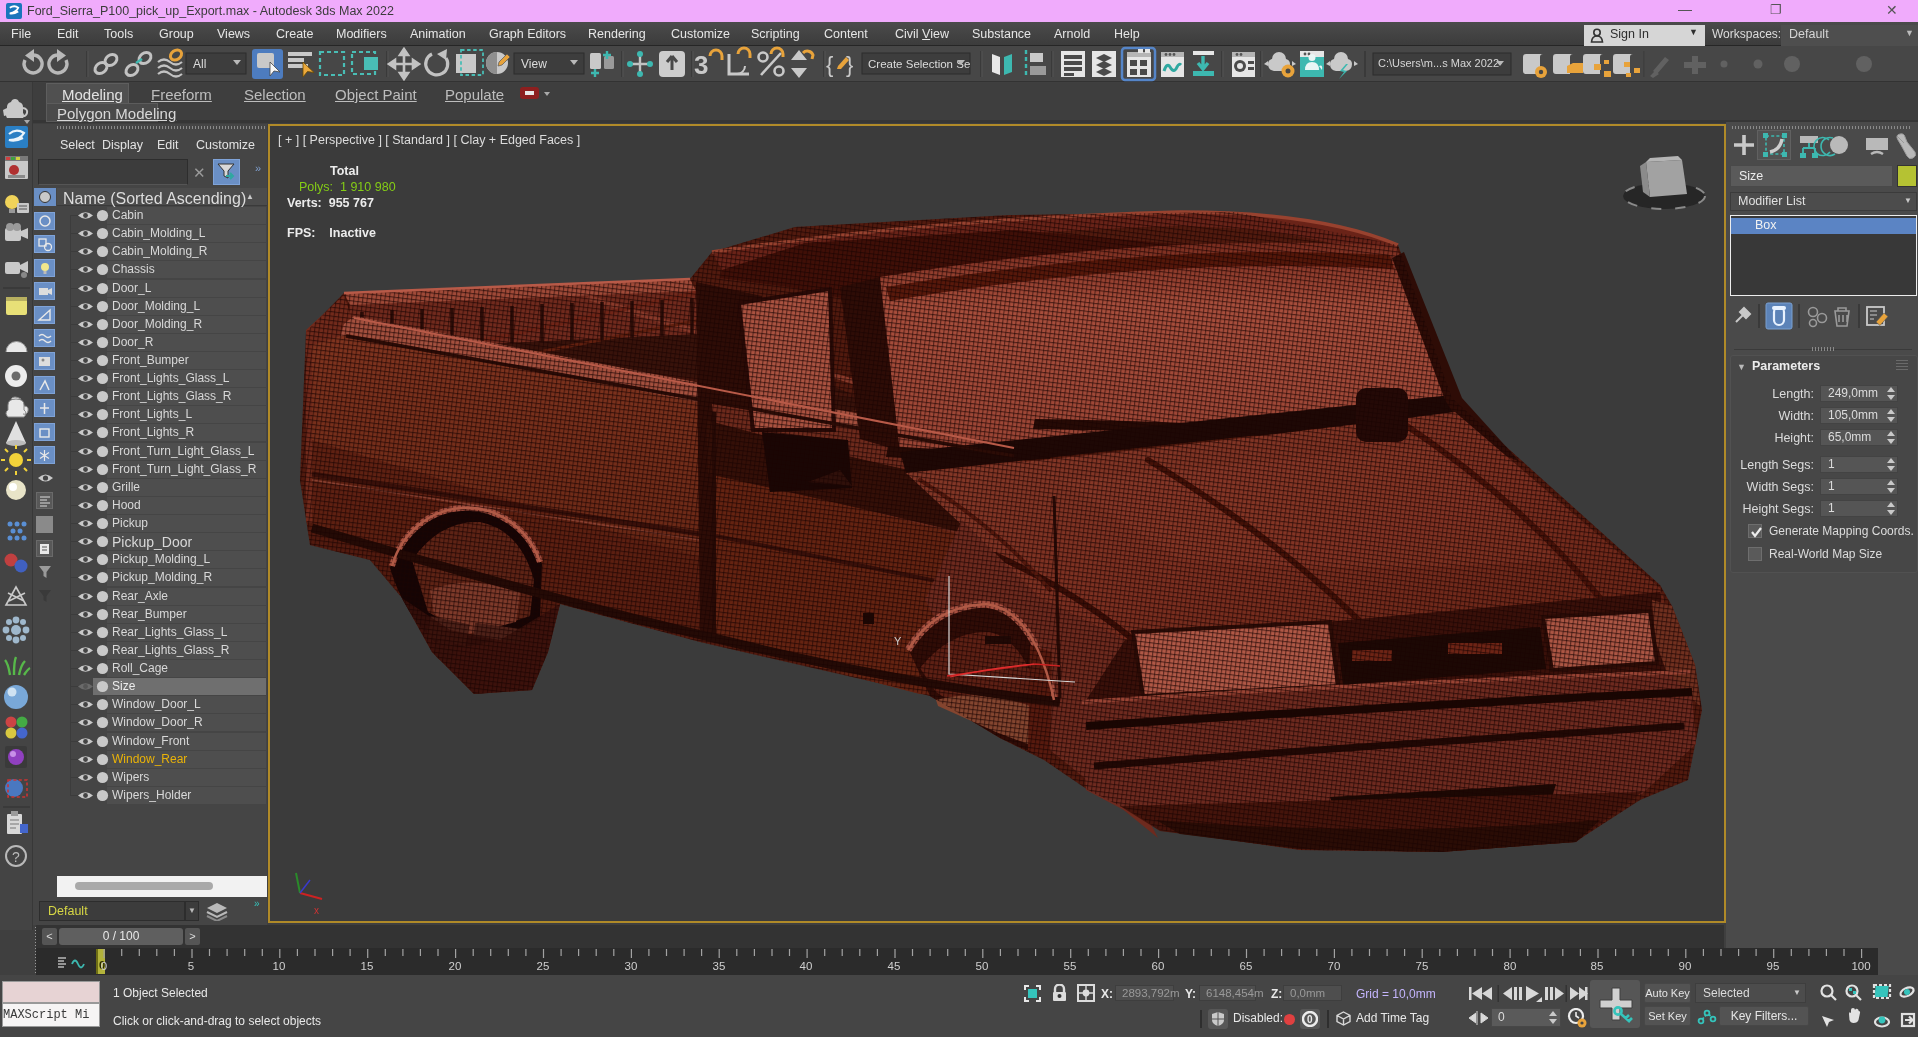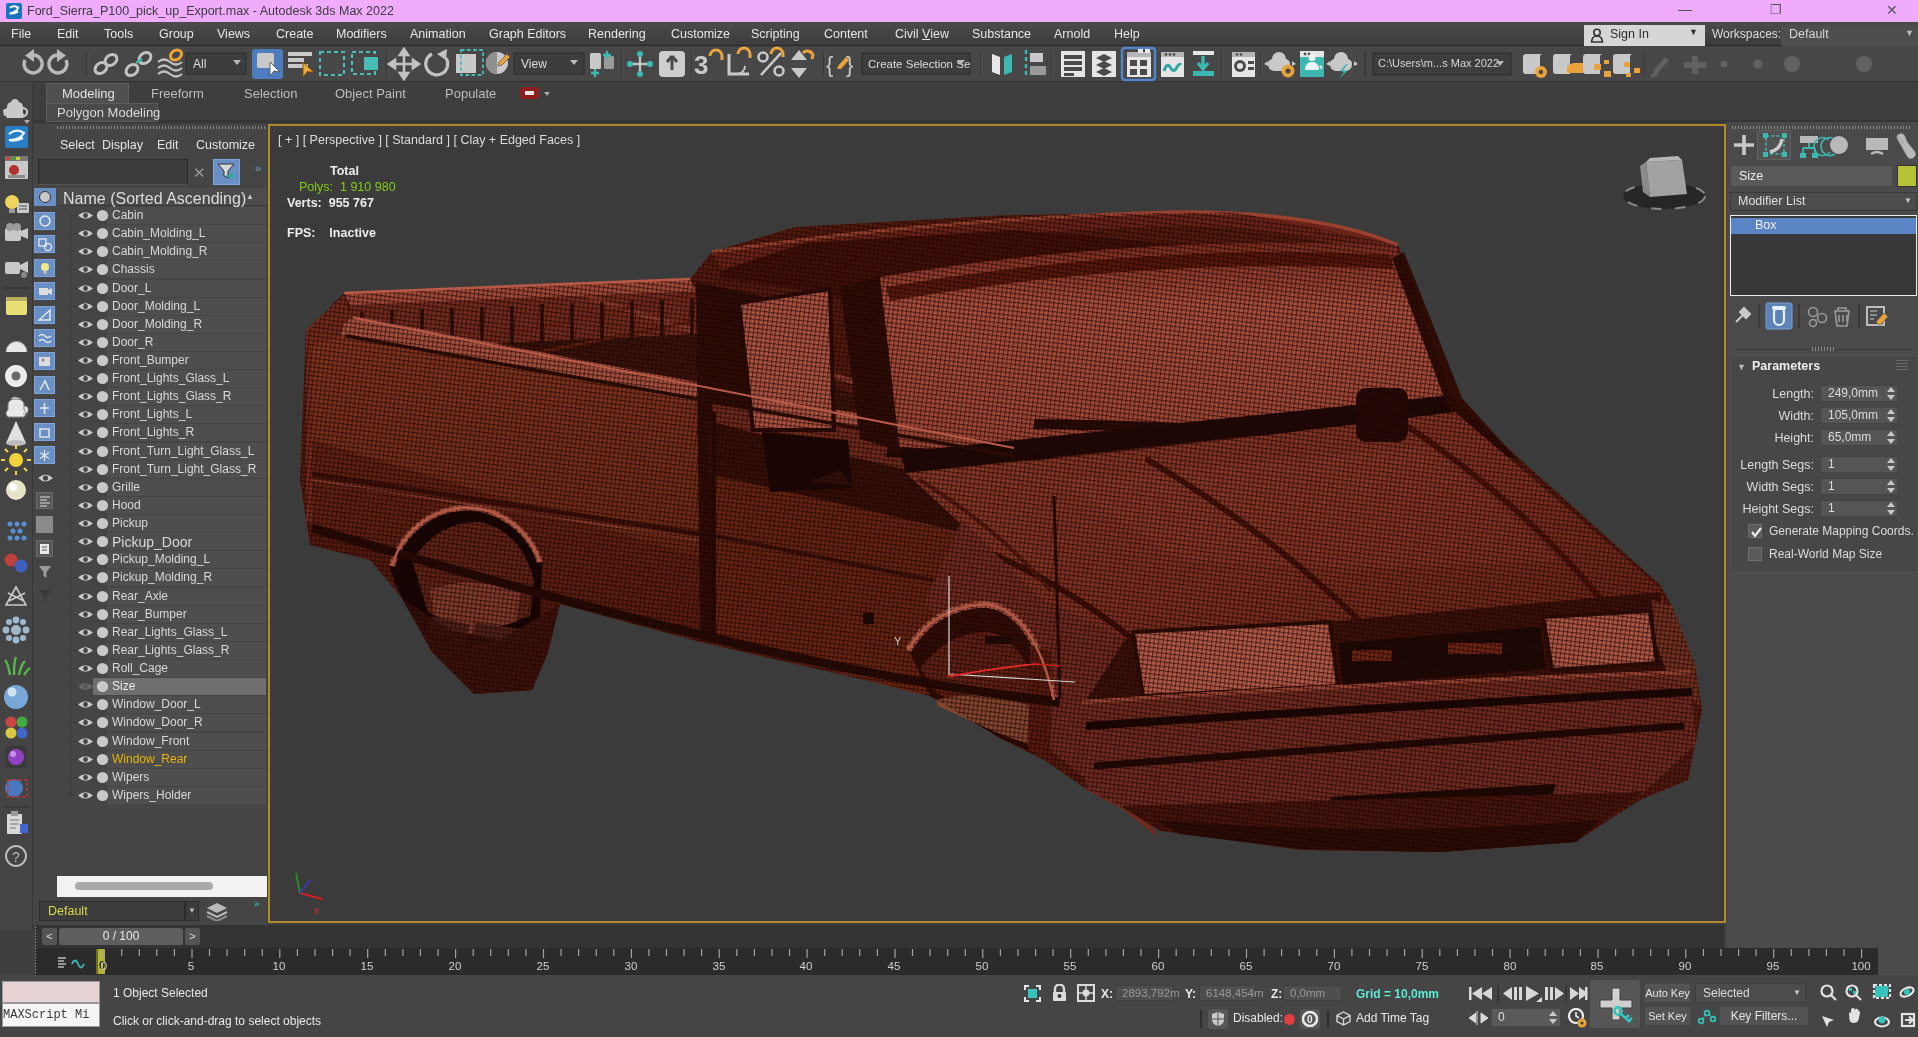--- a/index.html
+++ b/index.html
@@ -3,21 +3,21 @@
 <style>
 *{margin:0;padding:0;box-sizing:border-box;}
 html,body{width:1918px;height:1037px;overflow:hidden;background:#3f3f3f;font-family:"Liberation Sans",sans-serif;}
 .abs{position:absolute;}
 #titlebar{left:0;top:0;width:1918px;height:22px;background:#f0abfc;color:#3c3c3c;font-size:13px;}
 #menubar{left:0;top:22px;width:1918px;height:24px;background:linear-gradient(#4b4b4b,#3c3c3c);border-bottom:1px solid #262626;}
 .menu{position:absolute;top:5px;color:#e6e6e6;font-size:12.5px;}
 #toolbar{left:0;top:46px;width:1918px;height:36px;background:#474747;border-bottom:1px solid #323232;}
 #ribbon1{left:0;top:83px;width:1918px;height:20px;background:#3e3e3e;}
 #ribbon2{left:0;top:103px;width:1918px;height:20px;background:#3e3e3e;border-bottom:3px solid #363636;}
-.rtab{position:absolute;top:3px;color:#bdbdbd;font-size:13px;}
+.rtab{position:absolute;top:3px;color:#bdbdbd;font-size:15px;text-decoration:underline;}
 #leftstrip{left:0;top:82px;width:33px;height:848px;background:#444444;border-right:1px solid #383838;}
 #explorer{left:33px;top:124px;width:234px;height:801px;background:#454545;}
 #viewport{left:268px;top:124px;width:1458px;height:799px;background:#b08a28;}
 #vpinner{left:270px;top:126px;width:1454px;height:795px;background:#3b3b3b;overflow:hidden;}
 #cmdpanel{left:1726px;top:122px;width:192px;height:853px;background:#4a4a4a;}
 #sliderrow{left:36px;top:925px;width:1688px;height:23px;background:#333333;}
 #rulerrow{left:36px;top:948px;width:1842px;height:27px;background:#2b2b2b;}
 #statusbar{left:0;top:975px;width:1918px;height:62px;background:#454545;}
 .t{position:absolute;white-space:nowrap;}
 </style></head>
@@ -1250,21 +1250,21 @@
       <rect x="1" y="1" width="16" height="16" fill="none" stroke="#dcdcdc" stroke-width="2"></rect>
       <circle cx="9" cy="9" r="3.4" fill="#dcdcdc"></circle>
       <path d="M9 2 v14 M2 9 h14" stroke="#dcdcdc" stroke-width="1.4"></path>
     </svg>
 <span class="t" style="left:1101px;top:12px;color:#e8e8e8;font-size:12px;font-weight:bold">X:</span>
 <div class="abs" style="left:1115px;top:10px;width:59px;height:16px;background:#4e4e4e;border:1px solid #3e3e3e;color:#999999;font-size:11.5px;line-height:14px;padding-left:6px">2893,792m</div>
 <span class="t" style="left:1185px;top:12px;color:#e8e8e8;font-size:12px;font-weight:bold">Y:</span>
 <div class="abs" style="left:1199px;top:10px;width:57px;height:16px;background:#4e4e4e;border:1px solid #3e3e3e;color:#999999;font-size:11.5px;line-height:14px;padding-left:6px">6148,454m</div>
 <span class="t" style="left:1271px;top:12px;color:#e8e8e8;font-size:12px;font-weight:bold">Z:</span>
 <div class="abs" style="left:1283px;top:10px;width:59px;height:16px;background:#4e4e4e;border:1px solid #3e3e3e;color:#999999;font-size:11.5px;line-height:14px;padding-left:6px">0,0mm</div>
-<span class="t" style="left:1356px;top:12px;color:#5eead4;font-size:12px;font-weight:bold">Grid = 10,0mm</span>
+<span class="t" style="left:1356px;top:12px;color:#c4b5fd;font-size:12px;font-weight:normal">Grid = 10,0mm</span>
 <div class="abs" style="left:1200px;top:35px;width:2px;height:18px;background:#2e2e2e"></div>
 <div class="abs" style="left:1208px;top:34px;width:20px;height:20px;background:#575757;border-radius:3px"></div>
 <svg class="abs" style="left:1211px;top:36px" width="14" height="16">
       <path d="M7 1 l6 2 v6 q0 4 -6 6 q-6 -2 -6 -6 v-6 z" fill="#c9c9c9"></path>
       <path d="M7 1 l0 14 M1 8 l12 0" stroke="#555"></path>
     </svg>
 <span class="t" style="left:1233px;top:36px;color:#e8e8e8;font-size:12px">Disabled:</span>
 <div class="abs" style="left:1284px;top:39px;width:11px;height:11px;border-radius:6px;background:#e04040"></div>
 <div class="abs" style="left:1300px;top:34px;width:20px;height:20px;background:#575757;border-radius:3px"></div>
 <svg class="abs" style="left:1302px;top:36px" width="16" height="16">

